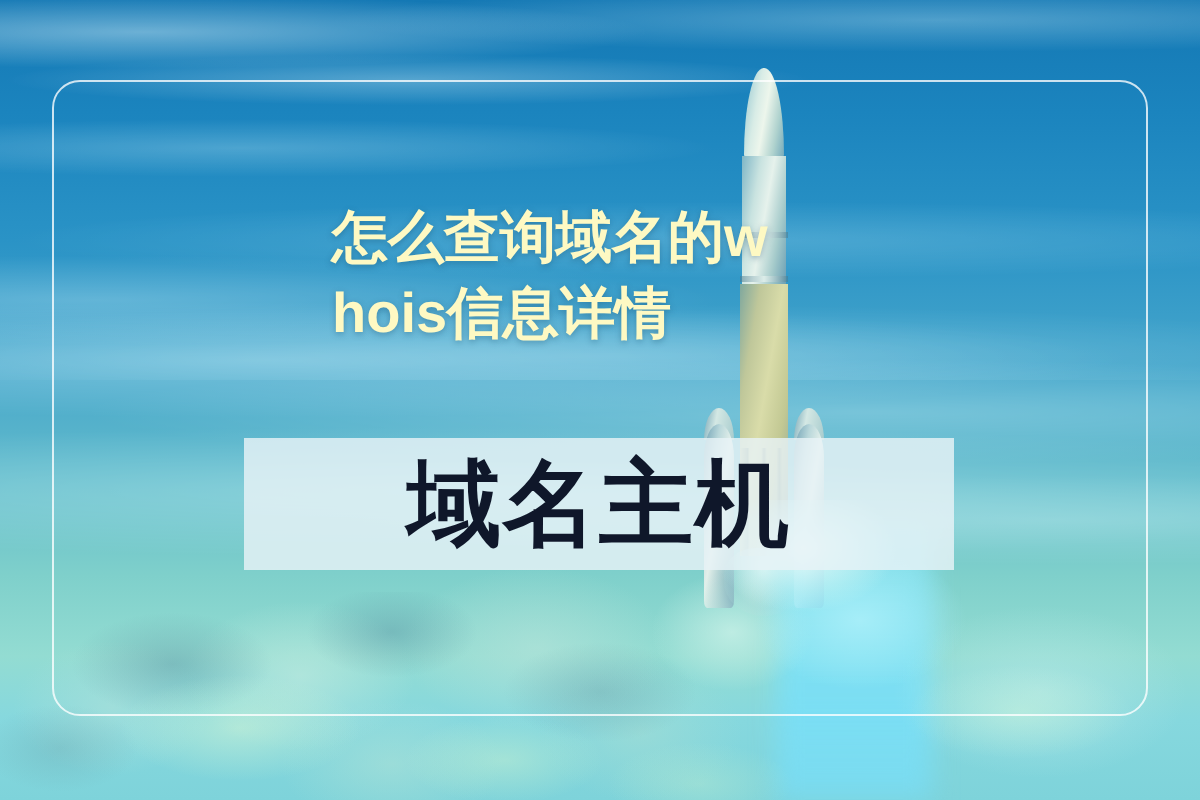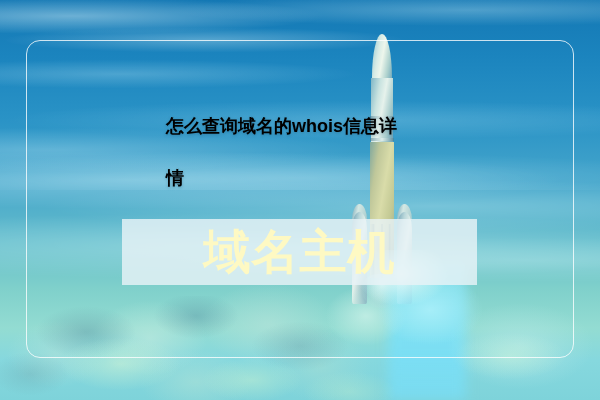--- a/index.html
+++ b/index.html
@@ -228,24 +228,24 @@
     pointer-events: none;
   }
 
   
   .title {
     position: absolute;
     left: 166px;
     top: 100px;
     width: 232px;
     margin: 0;
-    font-size: 18px;
-    line-height: 52px;
+    font-size: 28px;
+    line-height: 38px;
     font-weight: bold;
-    color: #000000;
+    color: #fef9c3;
     letter-spacing: 0px;
     word-break: break-all;
     text-shadow: 0 1px 3px rgba(20,70,100,.35);
   }
 
   .band {
     position: absolute;
     left: 122px;
     top: 219px;
     width: 355px;
@@ -258,21 +258,21 @@
     left: 122px;
     top: 219px;
     width: 355px;
     height: 66px;
     margin: 0;
     display: flex;
     align-items: center;
     justify-content: center;
     font-size: 47px;
     font-weight: bold;
-    color: #fef9c3;
+    color: #0f172a;
     letter-spacing: 1px;
     line-height: 66px;
   }
 </style>
 </head>
 <body>
 
 <div class="cover">
 
   <div class="bg"></div>

